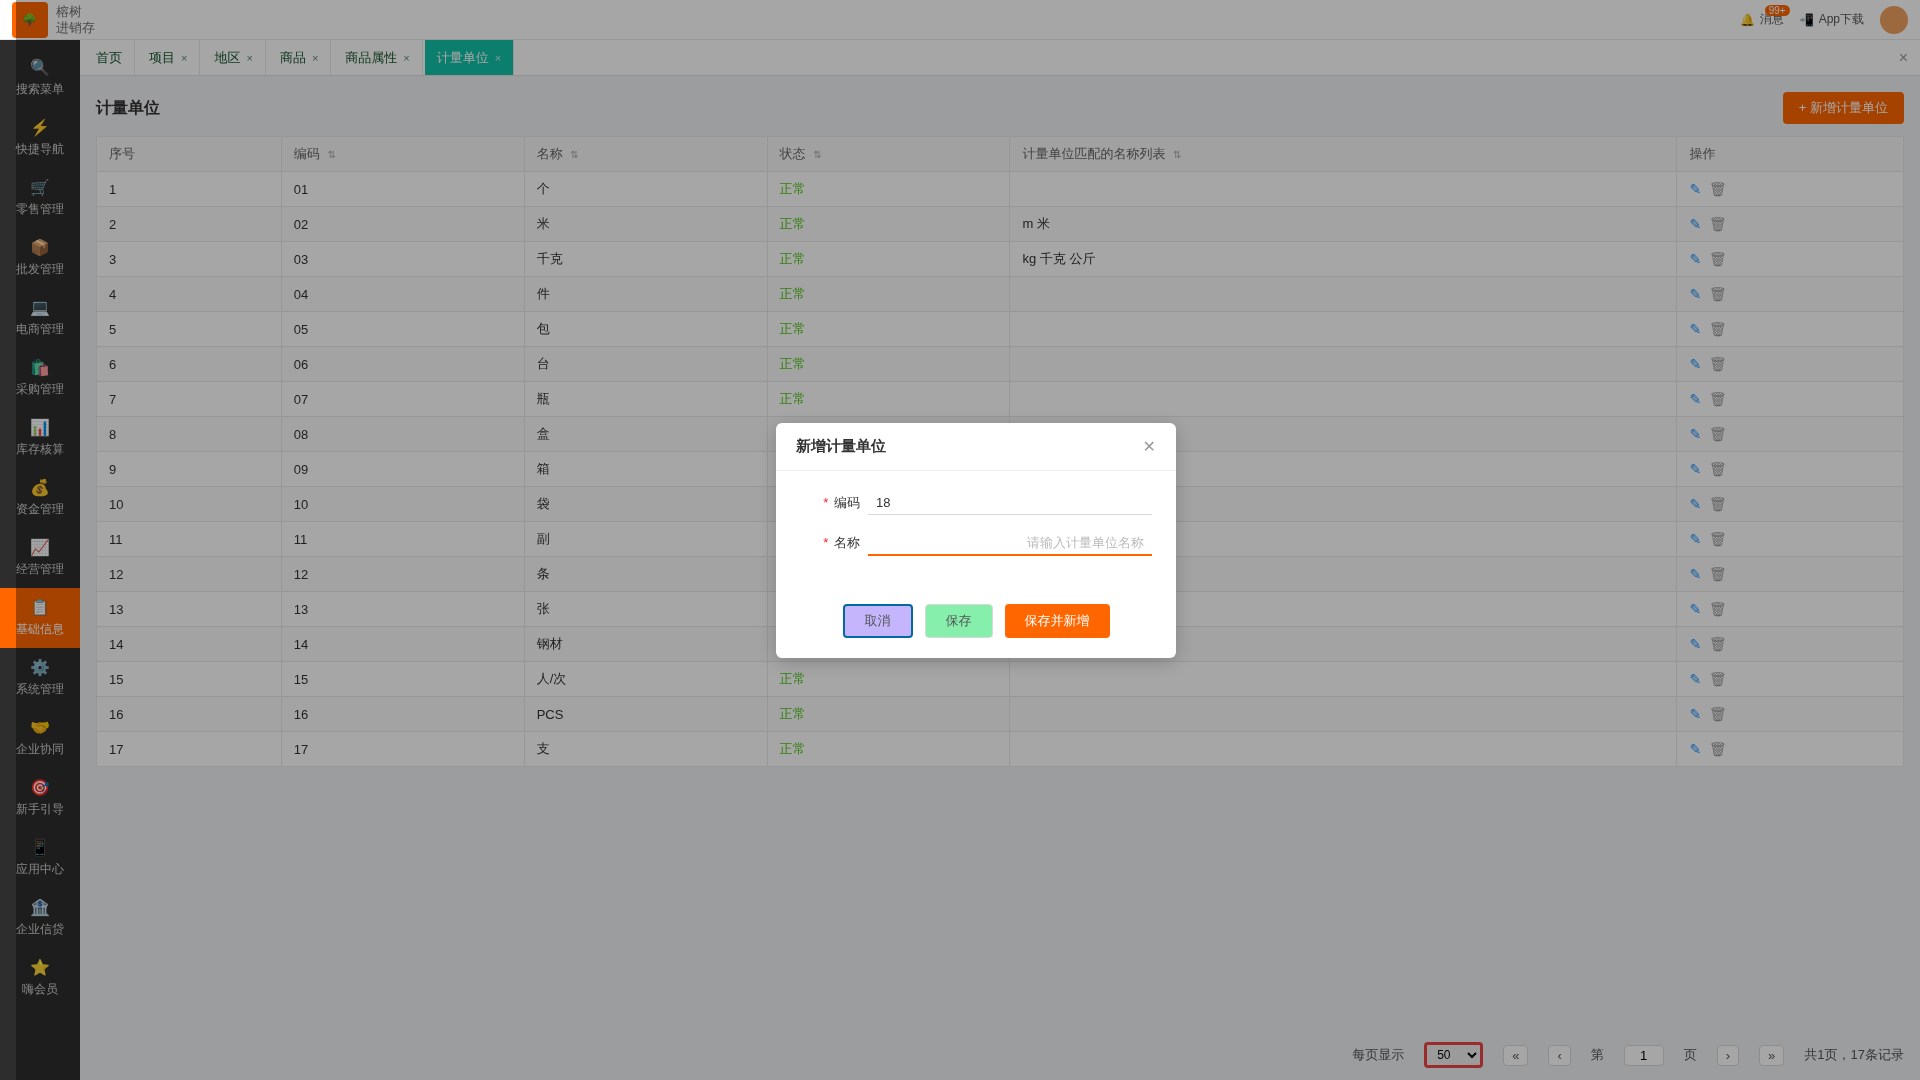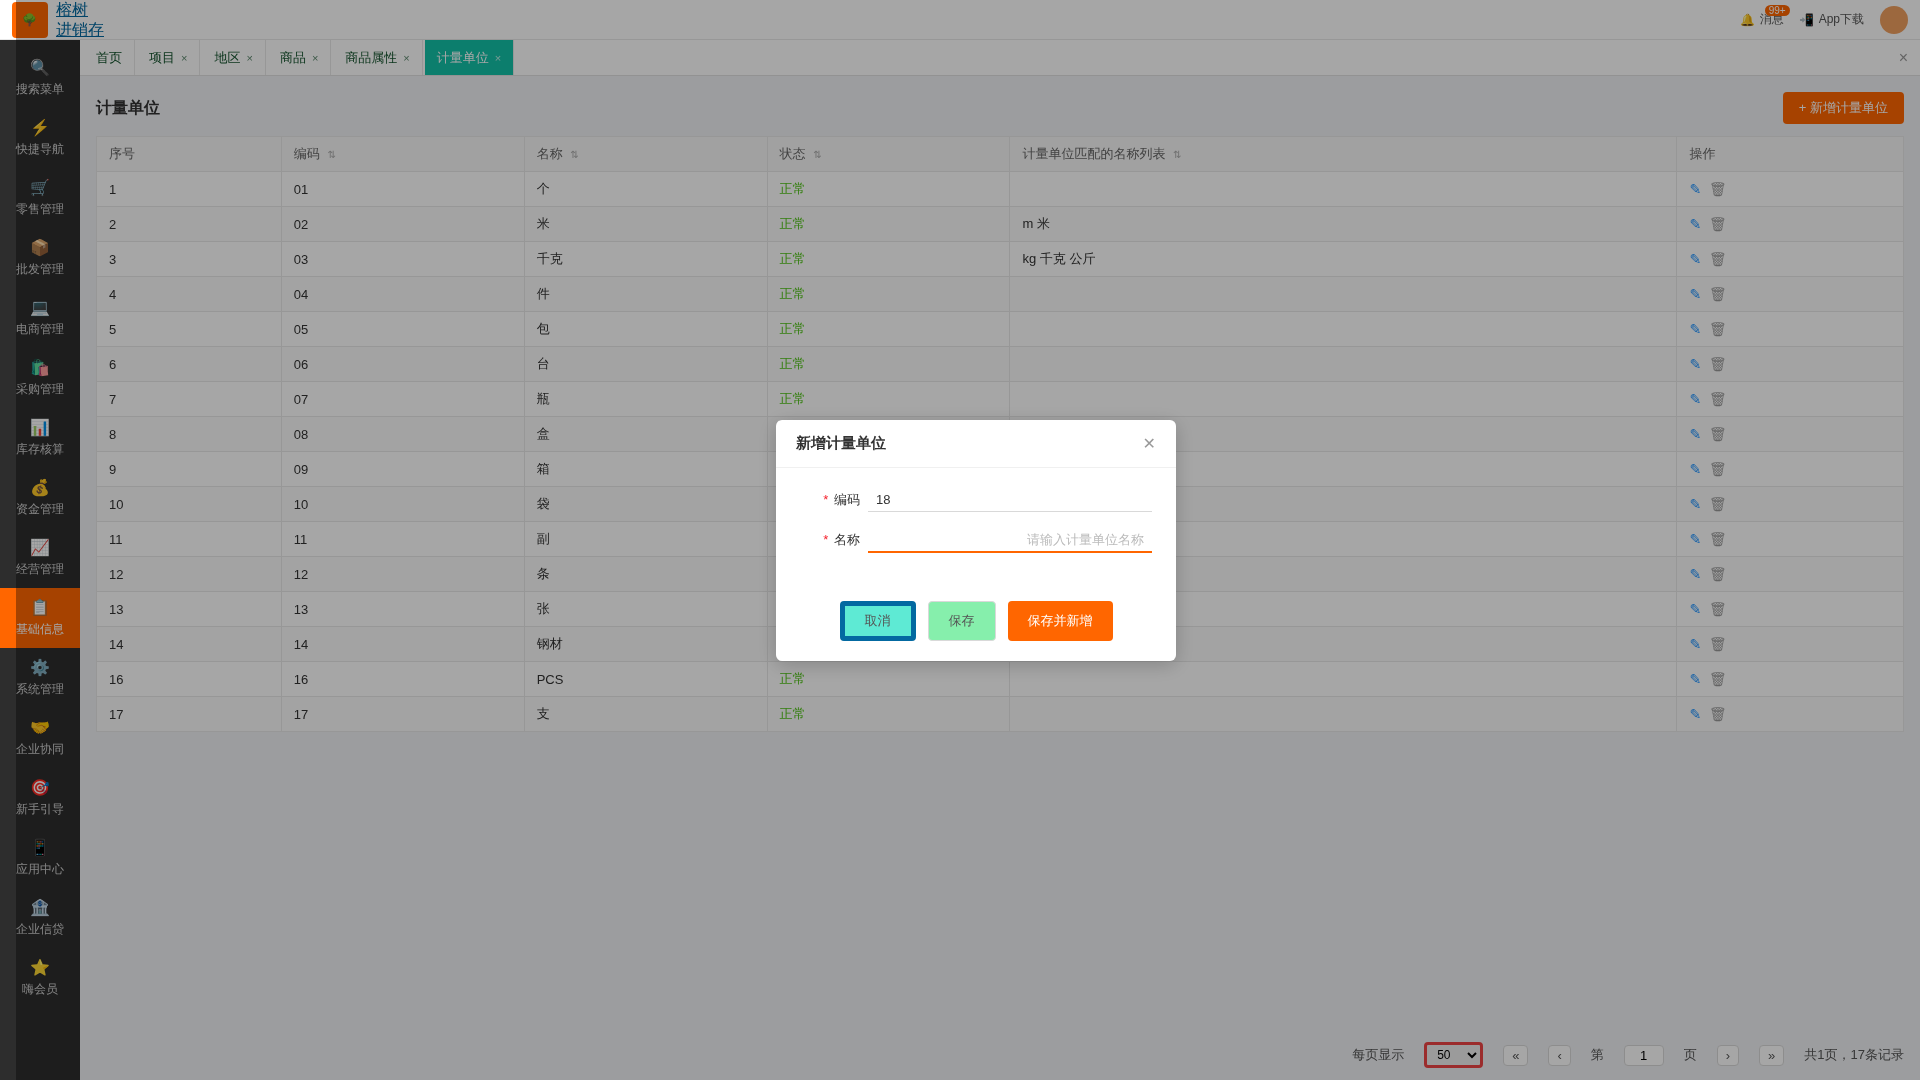--- a/index.html
+++ b/index.html
@@ -27,24 +27,23 @@
       background: #f60;
       border-radius: 4px;
       display: flex;
       align-items: center;
       justify-content: center;
       color: #fff;
       font-weight: bold;
       font-size: 12px;
     }
     .logo-text {
-      font-size: 16px;
-      color: #0369a1;
+      font-size: 13px;
+      color: #737373;
       line-height: 1.2;
-      text-decoration: underline;
     }
     .header-right {
       margin-left: auto;
       display: flex;
       align-items: center;
       gap: 16px;
     }
     .header-btn {
       display: flex;
       align-items: center;
@@ -328,22 +327,22 @@
       text-align: right;
     }
     .form-input::placeholder { color: #bbb; }
     .modal-footer {
       display: flex;
       justify-content: center;
       gap: 12px;
       padding: 12px 20px 20px;
     }
     .btn-cancel {
-      border: 5px solid #0369a1;
-      background: #5eead4;
+      border: 2px solid #0369a1;
+      background: #c4b5fd;
       color: #555;
       border-radius: 4px;
       padding: 6px 20px;
       font-size: 13px;
       cursor: pointer;
     }
     .btn-save {
       border: 1px solid #d9d9d9;
       background: #86efac;
       color: #555;
@@ -695,20 +694,33 @@
     <td><span class="status-normal">正常</span></td>
     <td></td>
     <td>
       <div class="action-btns">
         <button class="action-btn">✎</button>
         <button class="action-btn delete">🗑</button>
       </div>
     </td>
   </tr>
             <tr>
+    <td>15</td>
+    <td>15</td>
+    <td>人/次</td>
+    <td><span class="status-normal">正常</span></td>
+    <td></td>
+    <td>
+      <div class="action-btns">
+        <button class="action-btn">✎</button>
+        <button class="action-btn delete">🗑</button>
+      </div>
+    </td>
+  </tr>
+            <tr>
     <td>16</td>
     <td>16</td>
     <td>PCS</td>
     <td><span class="status-normal">正常</span></td>
     <td></td>
     <td>
       <div class="action-btns">
         <button class="action-btn">✎</button>
         <button class="action-btn delete">🗑</button>
       </div>

